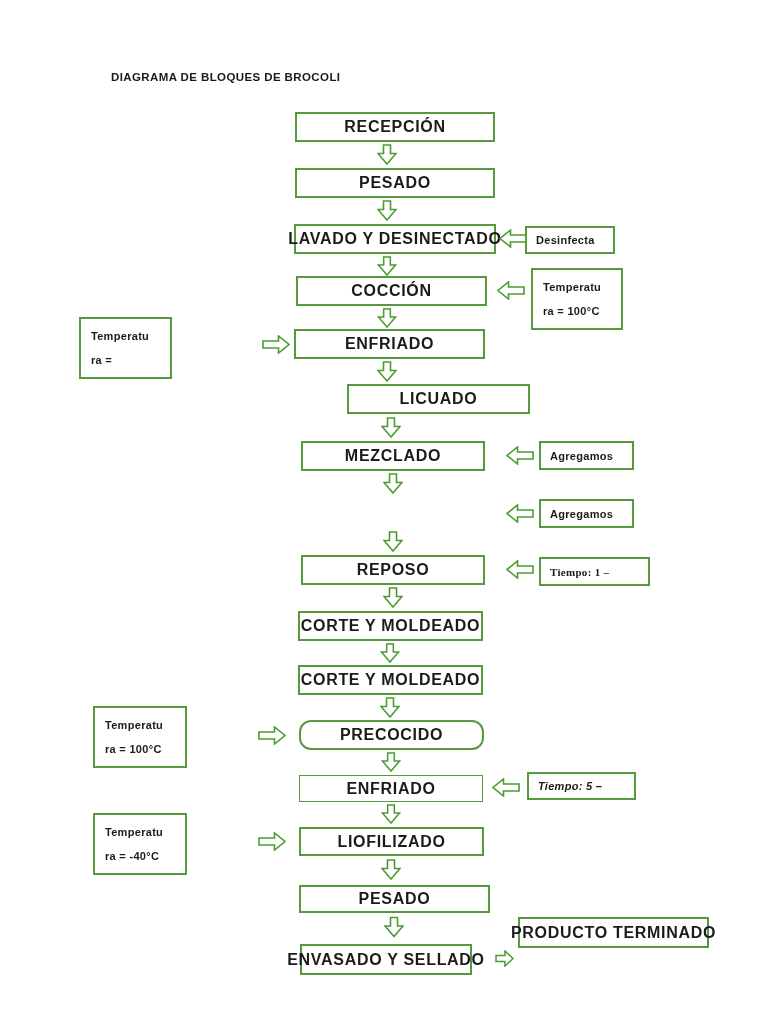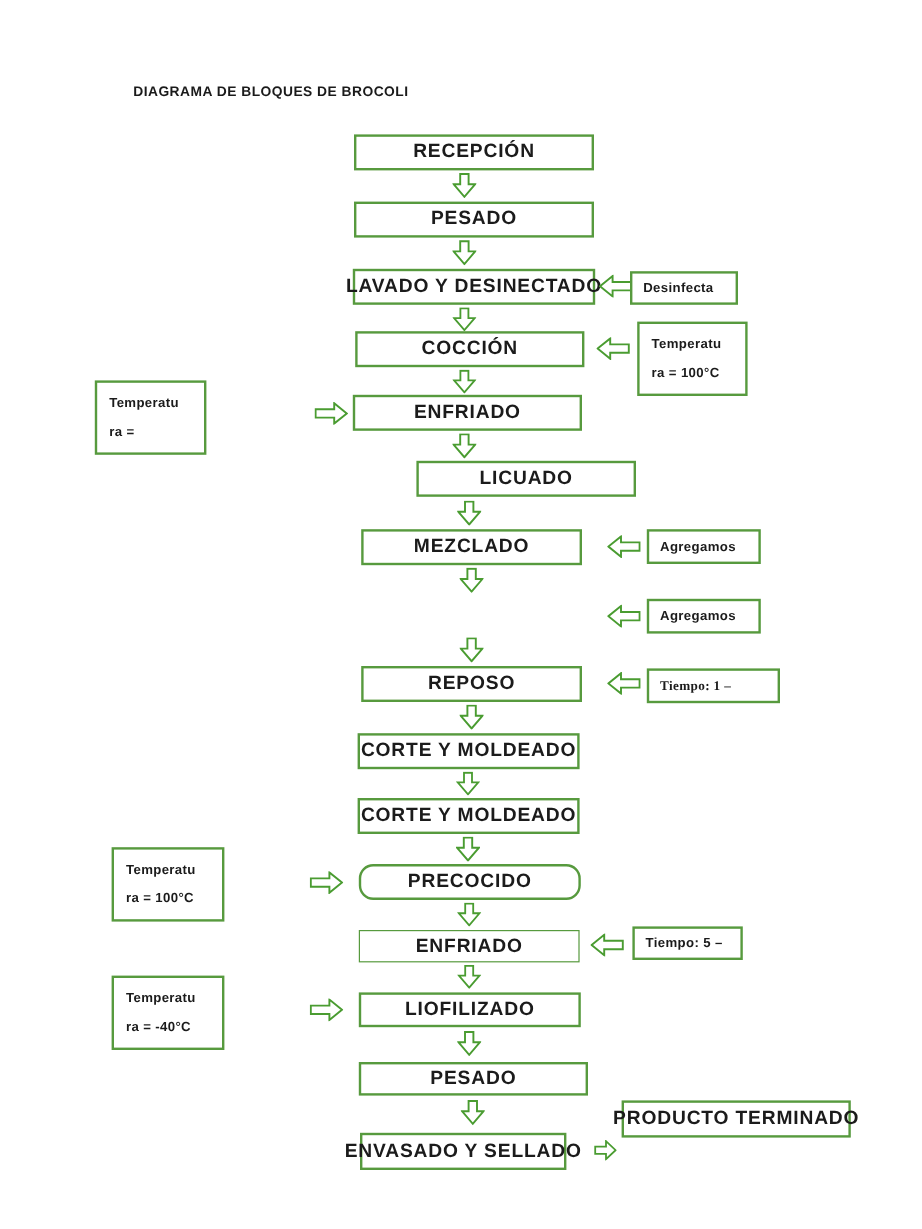--- a/index.html
+++ b/index.html
@@ -197,21 +197,21 @@
         <path d="M6.5 1 H13.5 V9.5 H19 L10 20 L1 9.5 H6.5 Z" fill="#ffffff" stroke="#4a9c31" stroke-width="1.6"></path>
       </svg>
   </div>
 
   <div class="box thin" style="left:299px;top:775px;width:184px;height:27px;">ENFRIADO</div>
   <div class="arrow" style="left:492px;top:778px;">
     <svg width="28" height="19" viewBox="0 0 28 19">
         <path d="M27 6 H11.5 V1 L1 9.5 L11.5 18 V13 H27 Z" fill="#ffffff" stroke="#4a9c31" stroke-width="1.6"></path>
       </svg>
   </div>
-  <div class="side-box" style="left:527px;top:772px;width:92px;height:28px;">Tiempo: 5 –</div>
+  <div class="side-box" style="left:527px;top:772px;width:109px;height:28px;font-style:italic;">Tiempo: 5 –</div>
 
   <div class="arrow" style="left:381px;top:804px;">
     <svg width="20" height="20" viewBox="0 0 20 21">
         <path d="M6.5 1 H13.5 V9.5 H19 L10 20 L1 9.5 H6.5 Z" fill="#ffffff" stroke="#4a9c31" stroke-width="1.6"></path>
       </svg>
   </div>
 
   <div class="side-box two-line" style="left:93px;top:813px;width:94px;height:62px;">
     <span>Temperatu</span>
     <span>ra = -40°C</span>

